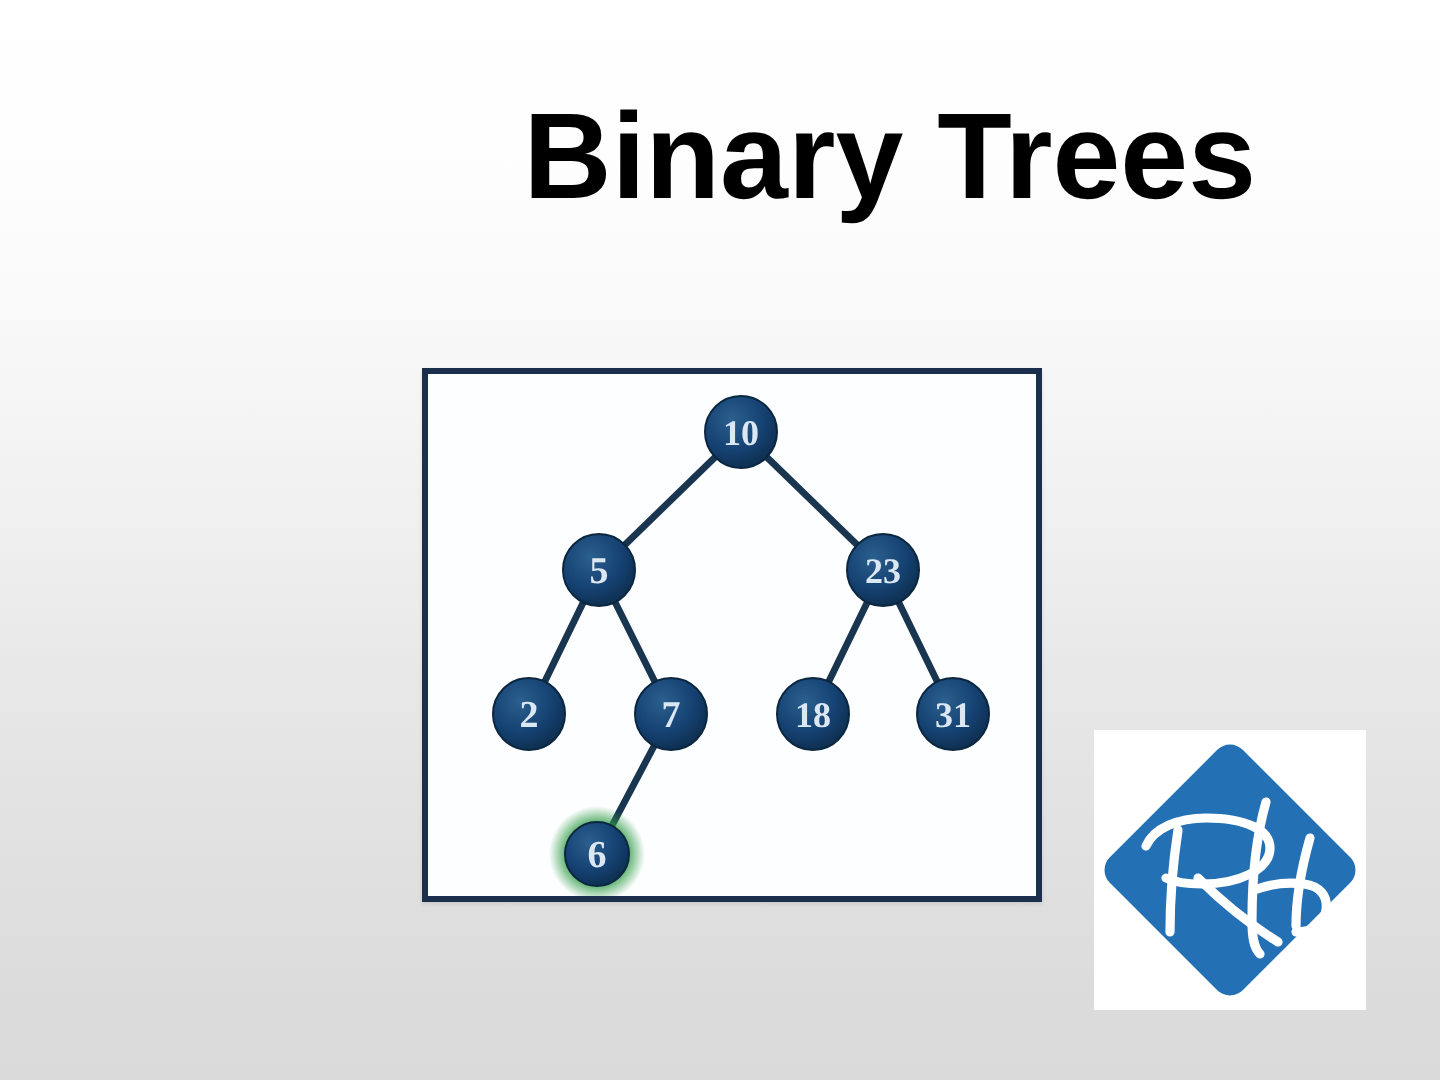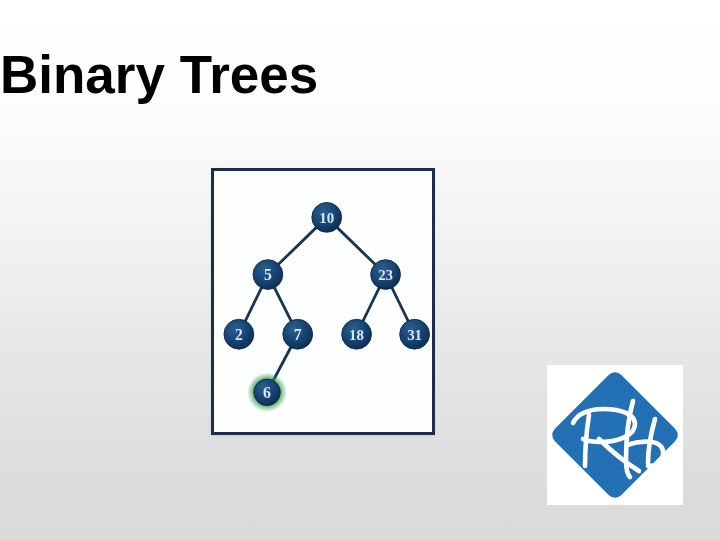--- a/index.html
+++ b/index.html
@@ -28,38 +28,38 @@
                 #dadada 100%);
     overflow: hidden;
   }
 
   
   #title {
     position: absolute;
     left: 0;
     top: 48px;
     width: 720px;
-    text-align: left;
+    text-align: right;
     font-family: "Liberation Sans", sans-serif;
-    font-size: 53px;
+    font-size: 61px;
     font-weight: bold;
     letter-spacing: 0px;
     color: #000000;
     line-height: 1.0;
     white-space: nowrap;
     padding-right: 92px;
     box-sizing: border-box;
   }
 
   
   #tree-figure {
     position: absolute;
     left: 211px;
-    top: 168px;
-    width: 224px;
+    top: 184px;
+    width: 310px;
     height: 267px;
     background: #fdfeff;
     border: 3px solid #1b2e4b;
     box-sizing: border-box;
     box-shadow: 0 1px 2px rgba(0,0,0,0.10);
   }
   #tree-svg {
     display: block;
     width: 100%;
     height: 100%;

